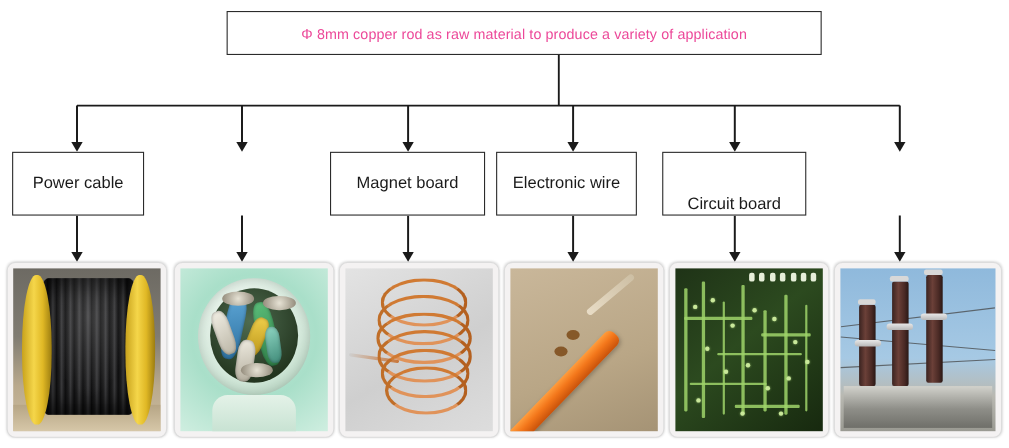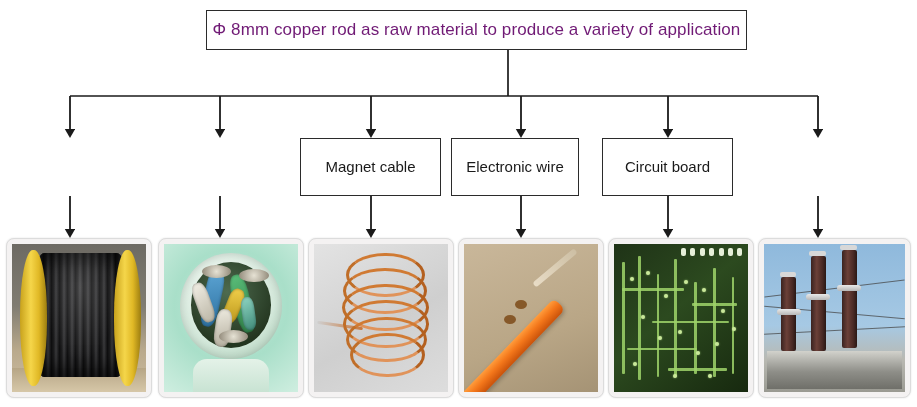--- a/index.html
+++ b/index.html
@@ -28,22 +28,22 @@
     width: 541px;
     height: 40px;
     border: 1.6px solid #2b2b2b;
     background: #ffffff;
     box-sizing: border-box;
     display: flex;
     align-items: center;
     justify-content: center;
   }
   .title-box .txt {
-    font-size: 17px;
-    color: #701a75;
+    font-size: 13px;
+    color: #ec4899;
     letter-spacing: 0.1px;
     white-space: nowrap;
   }
 
   
   #connectors {
     position: absolute;
     left: 0;
     top: 0;
     width: 917px;
@@ -282,27 +282,30 @@
     <path d="M818,96 L818,133" stroke="#1a1a1a" stroke-width="1.8" fill="none" marker-end="url(#arrow)"></path>
 
     <path d="M70,196 L70,233" stroke="#1a1a1a" stroke-width="1.8" fill="none" marker-end="url(#arrow)"></path>
     <path d="M220,196 L220,233" stroke="#1a1a1a" stroke-width="1.8" fill="none" marker-end="url(#arrow)"></path>
     <path d="M371,196 L371,233" stroke="#1a1a1a" stroke-width="1.8" fill="none" marker-end="url(#arrow)"></path>
     <path d="M521,196 L521,233" stroke="#1a1a1a" stroke-width="1.8" fill="none" marker-end="url(#arrow)"></path>
     <path d="M668,196 L668,233" stroke="#1a1a1a" stroke-width="1.8" fill="none" marker-end="url(#arrow)"></path>
     <path d="M818,196 L818,233" stroke="#1a1a1a" stroke-width="1.8" fill="none" marker-end="url(#arrow)"></path>
   </svg>
 
+  <div class="cat-box centered" style="left:11px; width:120px;">
+    <span class="label">Power cable</span>
+  </div>
   <div class="cat-box centered" style="left:300px; width:141px;">
-    <span class="label">Magnet cable</span>
+    <span class="label">Magnet board</span>
   </div>
   <div class="cat-box centered" style="left:451px; width:128px;">
     <span class="label">Electronic wire</span>
   </div>
-  <div class="cat-box centered" style="left:602px; width:131px;">
+  <div class="cat-box centered" style="left:602px; width:131px;align-items:flex-end;">
     <span class="label">Circuit board</span>
   </div>
 
   <div class="photo-frame" style="left:6px; width:146px;">
     <div class="photo-inner ph-cable-drum">
       <div class="ground"></div>
       <div class="coil"></div>
       <div class="flange left"></div>
       <div class="flange right"></div>
     </div>

